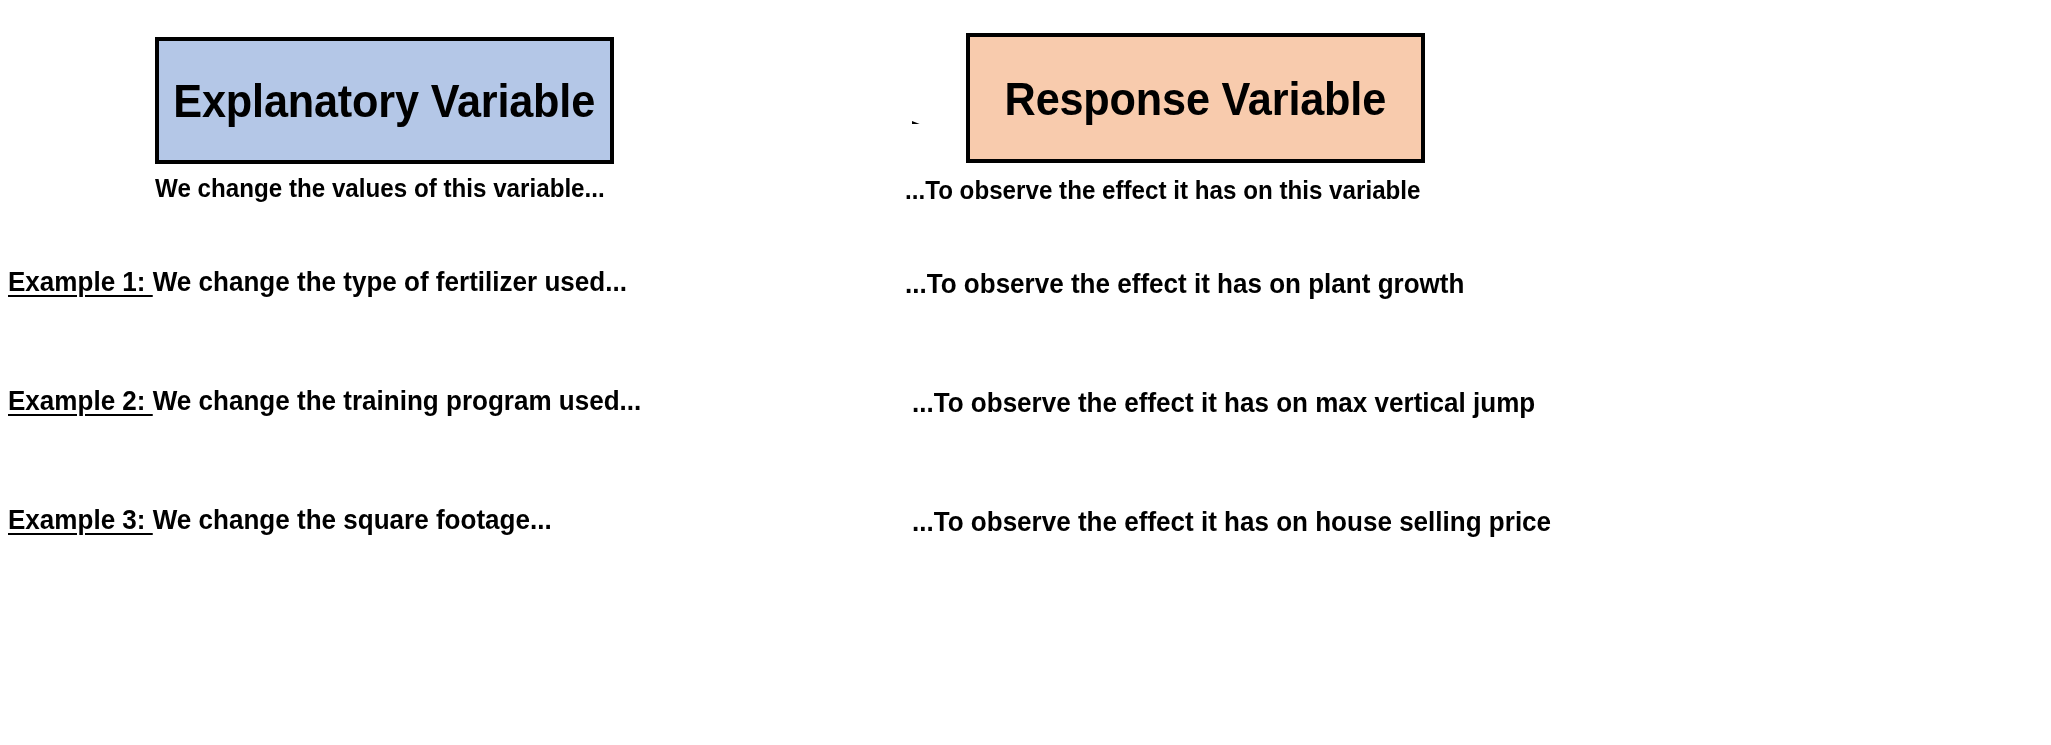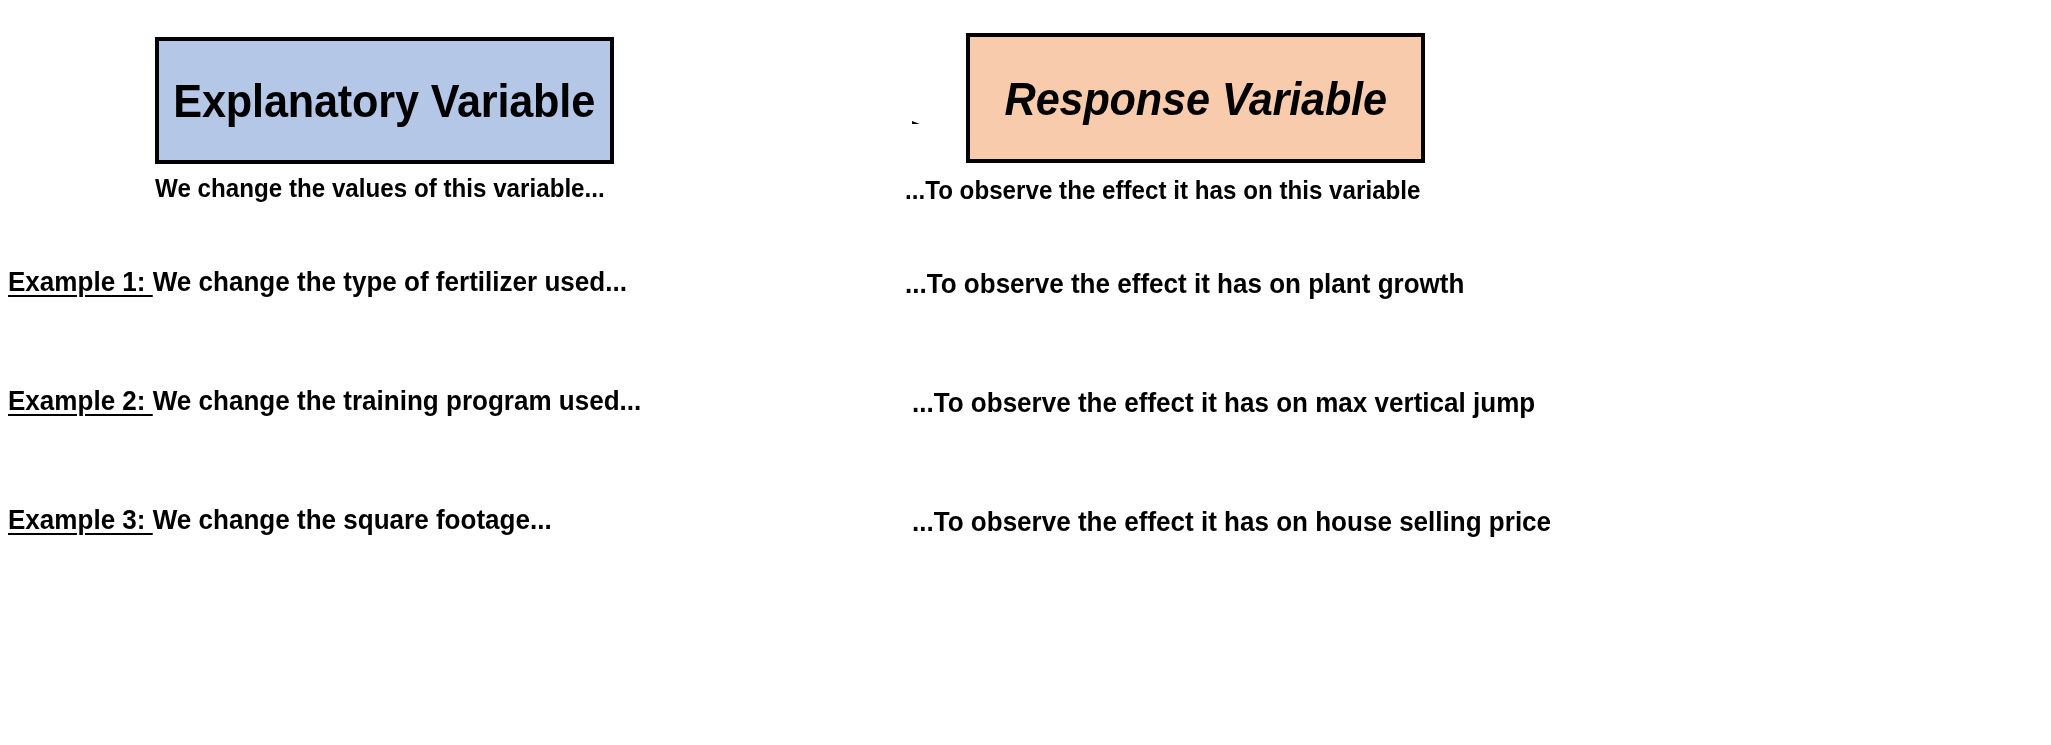--- a/index.html
+++ b/index.html
@@ -44,21 +44,20 @@
     width: 459px;
     height: 127px;
     background: #b4c7e7;
   }
   #response-box {
     left: 966px;
     top: 33px;
     width: 459px;
     height: 130px;
     background: #f8cbad;
-    font-style: italic;
   }
 
   
   #flow-arrow {
     position: absolute;
     left: 650px;
     top: 84px;
     width: 290px;
     height: 40px;
   }

